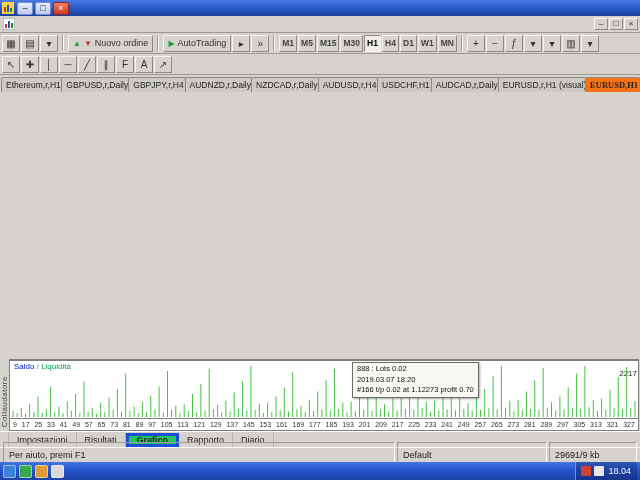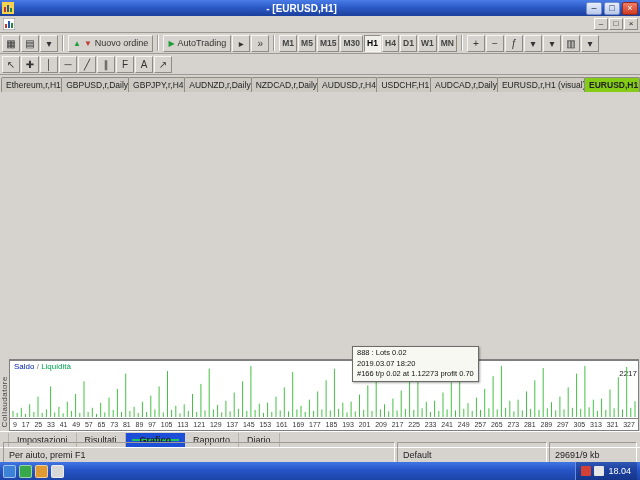--- a/index.html
+++ b/index.html
@@ -37,49 +37,49 @@
   .tb-btn .glyph-red{color:#c03a2a;font-size:8px;}
   .tf-btn{font-size:8.5px;min-width:17px;font-weight:bold;color:#444;}
   .tf-btn.active{border-color:#8e8b84 #f6f4f0 #f6f4f0 #8e8b84;background:#efeee8;color:#000;}
   .tb-sep{width:2px;height:16px;margin:0 3px;border-left:1px solid #9d9a93;border-right:1px solid #fff;}
   
   .chart-tabs{height:17px;flex:0 0 17px;display:flex;align-items:flex-end;background:#d6d3ce;
     padding:1px 1px 0 1px;overflow:hidden;}
   .chart-tab{font-size:8.5px;color:#222;padding:2px 4px 2px 4px;background:#cdcac3;
     border:1px solid #8e8b84;border-bottom:none;border-radius:2px 2px 0 0;margin-right:-1px;
     white-space:nowrap;overflow:hidden;}
-  .chart-tab.active{background:#84cc16;font-weight:bold;}
+  .chart-tab.active{background:#f97316;font-weight:bold;font-family:Liberation Serif, serif;}
   
   .tester-panel{flex:1;display:flex;background:#d6d3ce;position:relative;min-height:0;align-items:flex-end;}
   .side-strip{flex:0 0 9px;background:#d6d3ce;border-right:1px solid #b5b2ab;position:relative;}
   .side-strip span{position:absolute;bottom:4px;left:0px;writing-mode:vertical-rl;transform:rotate(180deg);
     font-size:8px;color:#444;letter-spacing:0.5px;}
   .chart-stack{flex:1;display:flex;flex-direction:column;background:#fff;border:1px solid #7f7f7f;
     margin:1px 1px 0 0;min-height:0;}
   .main-chart{position:relative;flex:1;border-bottom:1px solid #7f7f7f;min-height:0;}
   .main-chart svg,.hist svg{position:absolute;left:0;top:0;width:100%;height:100%;}
   .legend{position:absolute;top:2px;left:4px;font-size:8px;white-space:nowrap;}
   .lg-bal{color:#0022bb;}
   .lg-sep{color:#777;}
   .lg-eq{color:#00a550;}
   .axis-label{position:absolute;right:1px;top:9px;font-size:8px;color:#222;background:#fff;}
   .hist{position:relative;flex:0 0 58px;border-bottom:1px solid #7f7f7f;}
   .x-labels{flex:0 0 11px;display:flex;justify-content:space-between;align-items:center;
     padding:0 3px;font-size:7px;color:#333;overflow:hidden;}
   .x-labels span{white-space:nowrap;}
-  .tooltip{position:absolute;left:352px;top:254px;z-index:6;background:#f8f8f2;border:1px solid #6a6a6a;
+  .tooltip{position:absolute;left:352px;top:270px;z-index:6;background:#f8f8f2;border:1px solid #6a6a6a;
     padding:1px 4px;font-size:7.5px;line-height:1.4;color:#111;white-space:nowrap;
     box-shadow:1px 1px 2px rgba(0,0,0,0.35);}
   
   .tester-tabs{height:16px;flex:0 0 16px;display:flex;align-items:center;background:#d6d3ce;
     border-top:1px solid #fff;padding-left:8px;}
   .tester-tab{font-size:9px;color:#222;padding:1px 8px;border-right:1px solid #b5b2ab;height:14px;
     display:flex;align-items:center;}
   .tester-tab:first-child{border-left:1px solid #b5b2ab;}
-  .tester-tab.active{background:#22c55e;font-weight:bold;border:6px solid #1d4ed8;}
+  .tester-tab.active{background:#22c55e;font-weight:bold;border:3px solid #1d4ed8;}
   
   .status-bar{height:15px;flex:0 0 15px;display:flex;align-items:center;background:#d6d3ce;
     border-top:1px solid #fff;padding:0 2px;font-size:9px;color:#222;}
   .sb-cell{height:12px;display:flex;align-items:center;padding:12px 5px;margin:0 1px;
     border:1px solid;border-color:#9d9a93 #fff #fff #9d9a93;white-space:nowrap;overflow:hidden;}
   .sb-help{flex:1;}
   .sb-profile{flex:0 0 150px;}
   .sb-size{flex:0 0 88px;}
   
   .taskbar{height:18px;flex:0 0 18px;display:flex;align-items:center;gap:17px;padding:0 3px;
@@ -101,21 +101,20 @@
 
 <div class="window">
 
   <div class="title-bar">
     <svg class="app-icon" viewBox="0 0 12 12">
       <rect width="12" height="12" fill="#f6d34a"></rect>
       <rect x="2" y="5" width="2" height="5" fill="#c0392b"></rect>
       <rect x="5" y="3" width="2" height="7" fill="#2457b0"></rect>
       <rect x="8" y="6" width="2" height="4" fill="#27863a"></rect>
     </svg>
-    <div class="title-text">- [EURUSD,H1]</div>
     <div class="win-controls">
       <span class="wc">–</span>
       <span class="wc">□</span>
       <span class="wc close">×</span>
     </div>
   </div>
 
   <div class="menu-bar">
     <svg class="doc-icon" viewBox="0 0 12 12">
       <rect width="12" height="12" fill="#fff" stroke="#7f7f7f"></rect>

